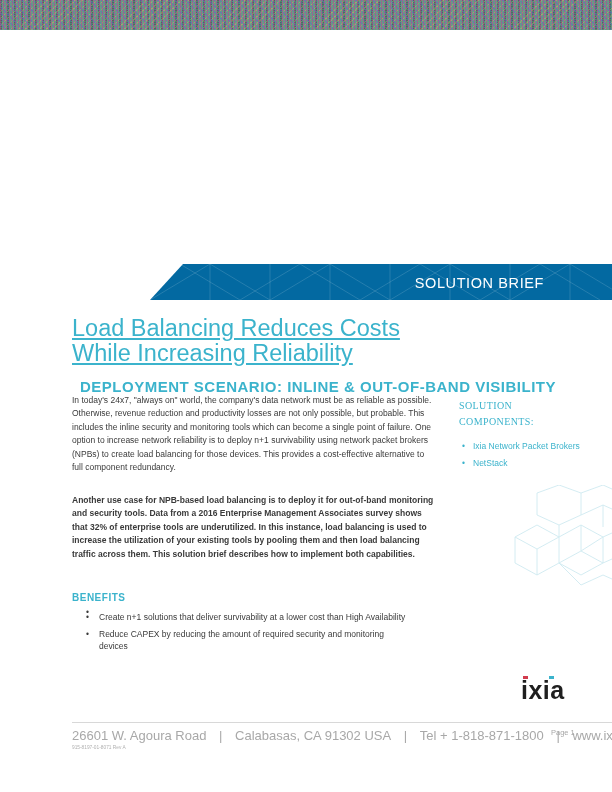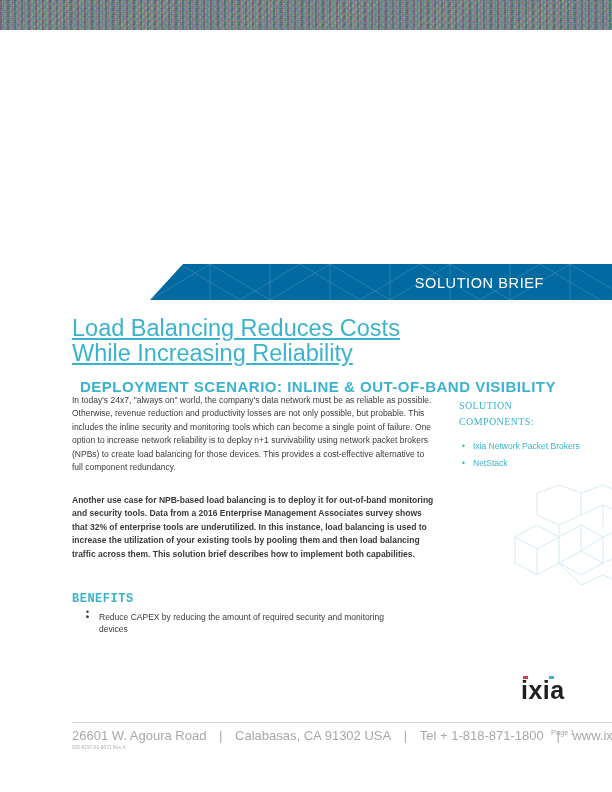--- a/index.html
+++ b/index.html
@@ -41,21 +41,21 @@
 
   .para {
     position: absolute; left: 72px; width: 362px;
     font-size: 8.5px; line-height: 13.4px; color: #3a3a3a;
   }
   .para1 { top: 394px; }
   .para2 { top: 494px; font-weight: bold; }
 
   .benefits-heading {
     position: absolute; left: 72px; top: 592px;
-    font-size: 12px; font-weight: bold; color: #3bb3cc; letter-spacing: 0.5px; font-family: Liberation Mono, monospace;
+    font-size: 10px; font-weight: bold; color: #3bb3cc; letter-spacing: 0.5px;
   }
   .benefits-list {
     position: absolute; left: 86px; top: 607px; width: 320px; list-style: none;
   }
   .benefits-list li {
     position: relative; padding-left: 13px;
     font-size: 8.5px; line-height: 11.8px; color: #3a3a3a; margin-bottom: 5px;
   }
   .benefits-list li .bullet { position: absolute; left: 0; top: 0; }
 
@@ -126,20 +126,21 @@
 <p class="para para1">In today's 24x7, "always on" world, the company's data network must be as reliable as possible. Otherwise, revenue reduction and productivity losses are not only possible, but probable. This includes the inline security and monitoring tools which can become a single point of failure. One option to increase network reliability is to deploy n+1 survivability using network packet brokers (NPBs) to create load balancing for those devices. This provides a cost-effective alternative to full component redundancy.</p>
 <p class="para para2">Another use case for NPB-based load balancing is to deploy it for out-of-band monitoring and security tools. Data from a 2016 Enterprise Management Associates survey shows that 32% of enterprise tools are underutilized. In this instance, load balancing is used to increase the utilization of your existing tools by pooling them and then load balancing traffic across them. This solution brief describes how to implement both capabilities.</p>
 
 <div class="benefits-heading">BENEFITS</div>
 <ul class="benefits-list">
   <li>
     <span class="bullet">•</span>
   </li>
   <li>
     <span class="bullet">•</span>
+    <span>Create n+1 solutions that deliver survivability at a lower cost than High Availability</span>
   </li>
   <li>
     <span class="bullet">•</span>
     <span>Reduce CAPEX by reducing the amount of required security and monitoring devices</span>
   </li>
 </ul>
 
 <div class="sidebar-heading">SOLUTION COMPONENTS:</div>
 <ul class="sidebar-list">
   <li>

